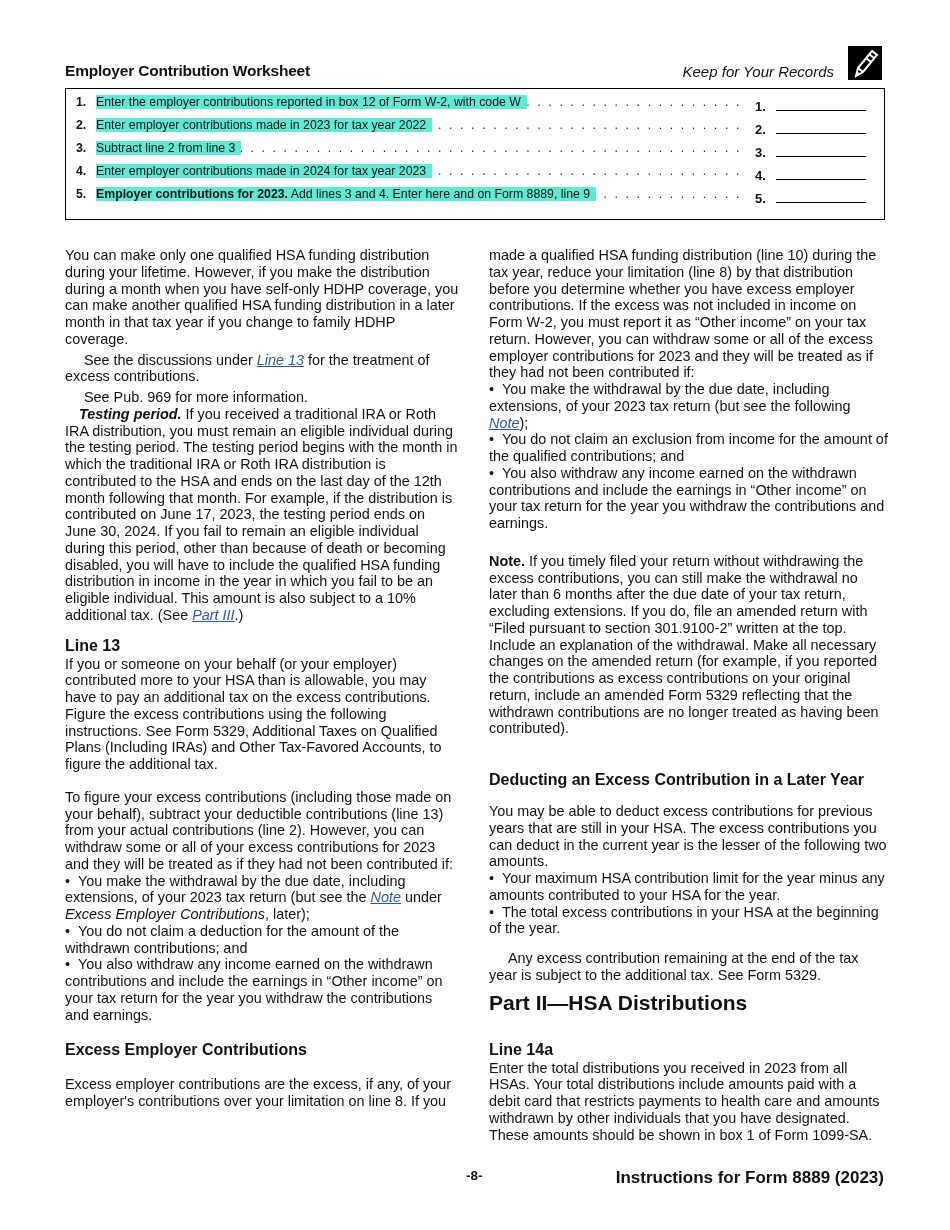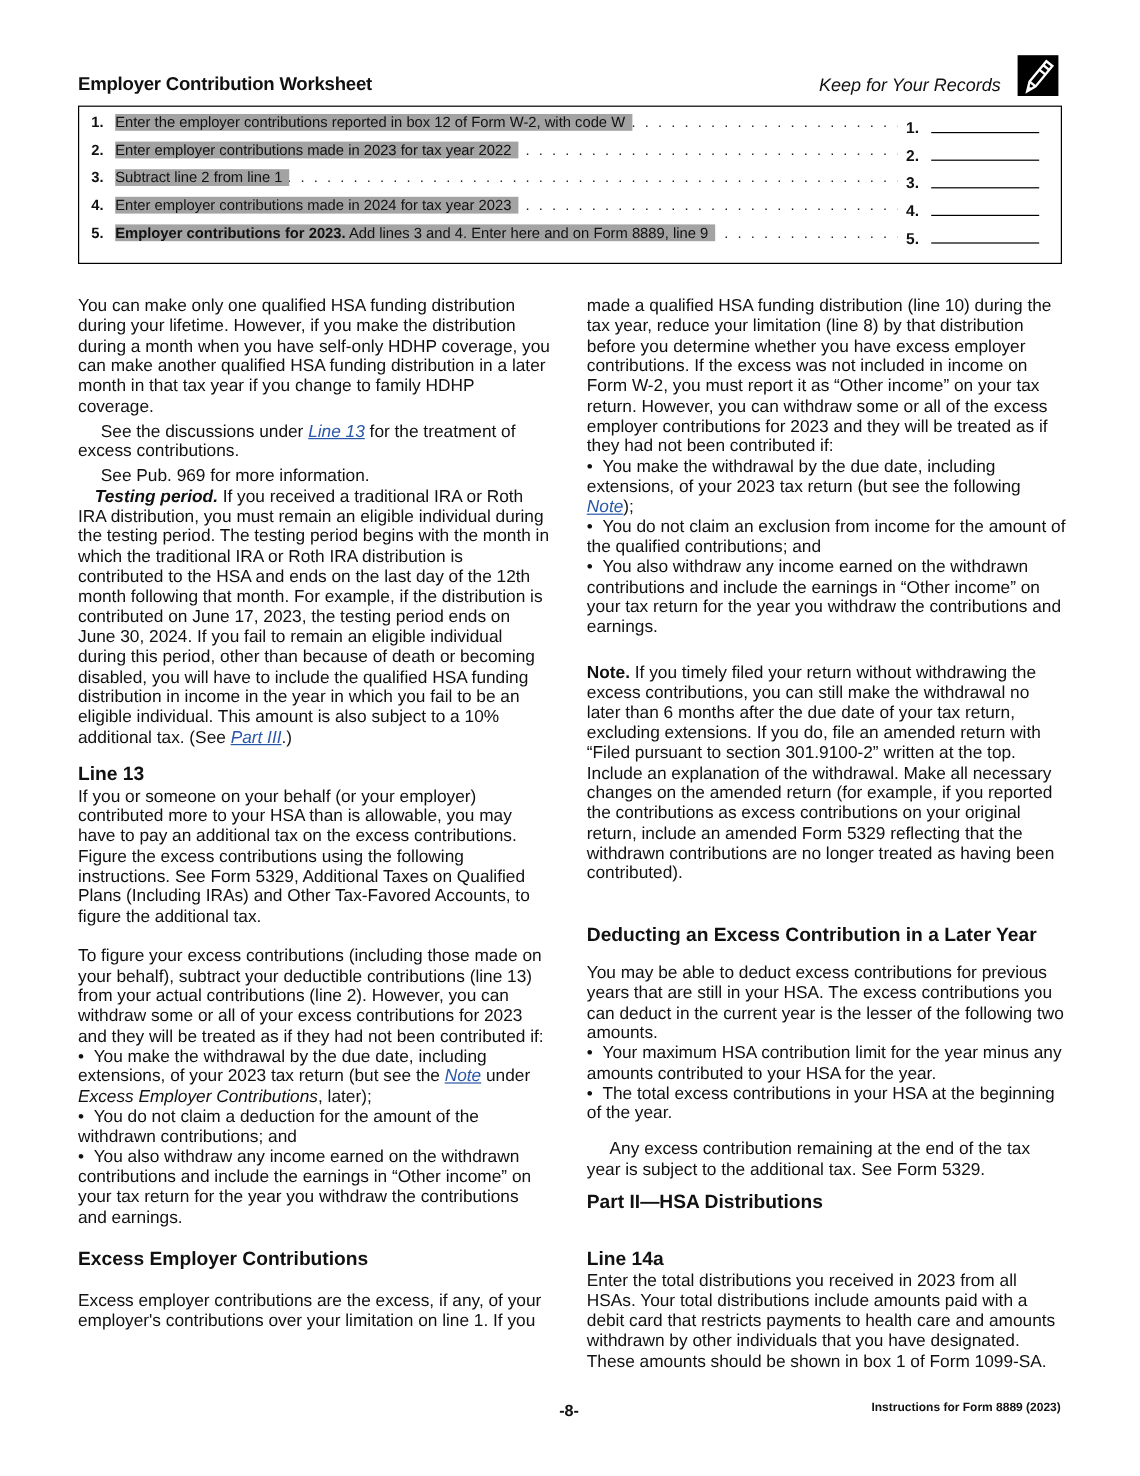--- a/index.html
+++ b/index.html
@@ -4,41 +4,41 @@
 <style>
   * { box-sizing: border-box; margin: 0; padding: 0; }
   html, body { width: 950px; height: 1230px; background: #ffffff; }
   body { position: relative; font-family: "Liberation Sans", sans-serif; color: #111; overflow: hidden; }
   .ws-title { position: absolute; left: 65px; top: 62px; font-size: 15.5px; font-weight: bold; letter-spacing: -0.2px; }
   .ws-keep { position: absolute; right: 116px; top: 63px; font-size: 15px; font-style: italic; }
   .ws-icon { position: absolute; left: 848px; top: 46px; width: 34px; height: 34px; background: #000; }
   .ws-box { position: absolute; left: 65px; top: 88px; width: 820px; height: 132px; border: 1px solid #000; }
   .ws-row { position: absolute; left: 10px; width: 800px; height: 20px; font-size: 12.3px; }
   .ws-row .num { position: absolute; left: 0; top: 0; font-weight: bold; }
-  .ws-row .text { position: absolute; left: 20px; top: 0; white-space: nowrap; background: #a3a3a3; padding-right: 6px; z-index: 2; }
+  .ws-row .text { position: absolute; left: 20px; top: 0; white-space: nowrap; background: #5eead4; padding-right: 6px; z-index: 2; }
   .ws-row .dots { position: absolute; left: 20px; width: 652px; top: 0; overflow: hidden; white-space: nowrap; letter-spacing: 2.1px; color: #222; z-index: 1; text-align: right; }
   .ws-row .ref { position: absolute; left: 679px; top: 4px; font-weight: bold; font-size: 13px; }
   .ws-row .blank { position: absolute; left: 700px; top: 15px; width: 90px; height: 1px; background: #000; }
   .col { position: absolute; top: 247px; font-size: 14.4px; line-height: 16.75px; }
   .col.left { left: 65px; width: 395px; }
   .col.right { left: 489px; width: 400px; }
   p { margin: 0; }
   .indent { text-indent: 19px; }
   .gap-s { margin-top: 4px; }
   .gap-m { margin-top: 12px; }
   .gap-l { margin-top: 21px; }
   h3 { font-size: 16px; font-weight: bold; line-height: 20px; }
-  h2 { font-size: 16px; font-weight: bold; line-height: 26px; }
+  h2 { font-size: 21px; font-weight: bold; line-height: 26px; }
   .bold-it { font-weight: bold; font-style: italic; }
   a.link { color: #2a57a8; font-style: italic; text-decoration: underline; }
   .it { font-style: italic; }
   .b { font-weight: bold; }
   .bul::before { content: "\2022"; margin-right: 8px; }
   .footer-page { position: absolute; left: 466px; top: 1168px; font-size: 13.5px; font-weight: bold; }
-  .footer-title { position: absolute; right: 66px; top: 1168px; font-size: 10px; font-weight: bold; }
+  .footer-title { position: absolute; right: 66px; top: 1168px; font-size: 17px; font-weight: bold; }
 </style>
 </head>
 <body>
 
 <div class="ws-title">Employer Contribution Worksheet</div>
 <div class="ws-keep">Keep for Your Records</div>
 <div class="ws-icon">
   <svg width="34" height="34" viewBox="0 0 34 34">
     <g stroke="#fff" fill="none" stroke-width="2">
       <path d="M8 30 L10 22 L24 5 L29 9 L15 26 Z"></path>
@@ -61,21 +61,21 @@
   <div class="ws-row" style="top:29px">
     <span class="num">2.</span>
     <span class="dots">. . . . . . . . . . . . . . . . . . . . . . . . . . . . . . . . . . . . . . . . . . . . . . . . . . . . . . . . . . . . . . . . . . . . . . . . . . . . . . . . . . . . . . . . . . . . . .</span>
     <span class="text">Enter employer contributions made in 2023 for tax year 2022</span>
     <span class="ref">2.</span>
     <span class="blank"></span>
   </div>
   <div class="ws-row" style="top:52px">
     <span class="num">3.</span>
     <span class="dots">. . . . . . . . . . . . . . . . . . . . . . . . . . . . . . . . . . . . . . . . . . . . . . . . . . . . . . . . . . . . . . . . . . . . . . . . . . . . . . . . . . . . . . . . . . . . . .</span>
-    <span class="text">Subtract line 2 from line 1</span>
+    <span class="text">Subtract line 2 from line 3</span>
     <span class="ref">3.</span>
     <span class="blank"></span>
   </div>
   <div class="ws-row" style="top:75px">
     <span class="num">4.</span>
     <span class="dots">. . . . . . . . . . . . . . . . . . . . . . . . . . . . . . . . . . . . . . . . . . . . . . . . . . . . . . . . . . . . . . . . . . . . . . . . . . . . . . . . . . . . . . . . . . . . . .</span>
     <span class="text">Enter employer contributions made in 2024 for tax year 2023</span>
     <span class="ref">4.</span>
     <span class="blank"></span>
   </div>
@@ -93,21 +93,21 @@
   <p class="indent gap-s"><span>See the discussions under </span><a class="link">Line 13</a><span> for the treatment of excess contributions.</span></p>
   <p class="indent gap-s">See Pub. 969 for more information.</p>
   <p style="text-indent:14px"><span class="bold-it">Testing period.</span><span> If you received a traditional IRA or Roth IRA distribution, you must remain an eligible individual during the testing period. The testing period begins with the month in which the traditional IRA or Roth IRA distribution is contributed to the HSA and ends on the last day of the 12th month following that month. For example, if the distribution is contributed on June 17, 2023, the testing period ends on June 30, 2024. If you fail to remain an eligible individual during this period, other than because of death or becoming disabled, you will have to include the qualified HSA funding distribution in income in the year in which you fail to be an eligible individual. This amount is also subject to a 10% additional tax. (See </span><a class="link">Part III</a><span>.)</span></p>
   <h3 class="gap-m">Line 13</h3>
   <p>If you or someone on your behalf (or your employer) contributed more to your HSA than is allowable, you may have to pay an additional tax on the excess contributions. Figure the excess contributions using the following instructions. See Form 5329, Additional Taxes on Qualified Plans (Including IRAs) and Other Tax-Favored Accounts, to figure the additional tax.</p>
   <p style="margin-top:16px">To figure your excess contributions (including those made on your behalf), subtract your deductible contributions (line 13) from your actual contributions (line 2). However, you can withdraw some or all of your excess contributions for 2023 and they will be treated as if they had not been contributed if:</p>
   <p class="bul"><span>You make the withdrawal by the due date, including extensions, of your 2023 tax return (but see the </span><a class="link">Note</a><span> under </span><span class="it">Excess Employer Contributions</span><span>, later);</span></p>
   <p class="bul">You do not claim a deduction for the amount of the withdrawn contributions; and</p>
   <p class="bul">You also withdraw any income earned on the withdrawn contributions and include the earnings in “Other income” on your tax return for the year you withdraw the contributions and earnings.</p>
   <h3 style="margin-top:17px">Excess Employer Contributions</h3>
-  <p style="margin-top:16px">Excess employer contributions are the excess, if any, of your employer's contributions over your limitation on line 1. If you</p>
+  <p style="margin-top:16px">Excess employer contributions are the excess, if any, of your employer's contributions over your limitation on line 8. If you</p>
 </div>
 
 <div class="col right">
   <p>made a qualified HSA funding distribution (line 10) during the tax year, reduce your limitation (line 8) by that distribution before you determine whether you have excess employer contributions. If the excess was not included in income on Form W-2, you must report it as “Other income” on your tax return. However, you can withdraw some or all of the excess employer contributions for 2023 and they will be treated as if they had not been contributed if:</p>
   <p class="bul"><span>You make the withdrawal by the due date, including extensions, of your 2023 tax return (but see the following </span><a class="link">Note</a><span>);</span></p>
   <p class="bul">You do not claim an exclusion from income for the amount of the qualified contributions; and</p>
   <p class="bul">You also withdraw any income earned on the withdrawn contributions and include the earnings in “Other income” on your tax return for the year you withdraw the contributions and earnings.</p>
   <p class="gap-l"><span class="b">Note.</span><span> If you timely filed your return without withdrawing the excess contributions, you can still make the withdrawal no later than 6 months after the due date of your tax return, excluding extensions. If you do, file an amended return with “Filed pursuant to section 301.9100-2” written at the top. Include an explanation of the withdrawal. Make all necessary changes on the amended return (for example, if you reported the contributions as excess contributions on your original return, include an amended Form 5329 reflecting that the withdrawn contributions are no longer treated as having been contributed).</span></p>
   <h3 style="margin-top:33px">Deducting an Excess Contribution in a Later Year</h3>
   <p style="margin-top:13px">You may be able to deduct excess contributions for previous years that are still in your HSA. The excess contributions you can deduct in the current year is the lesser of the following two amounts.</p>

